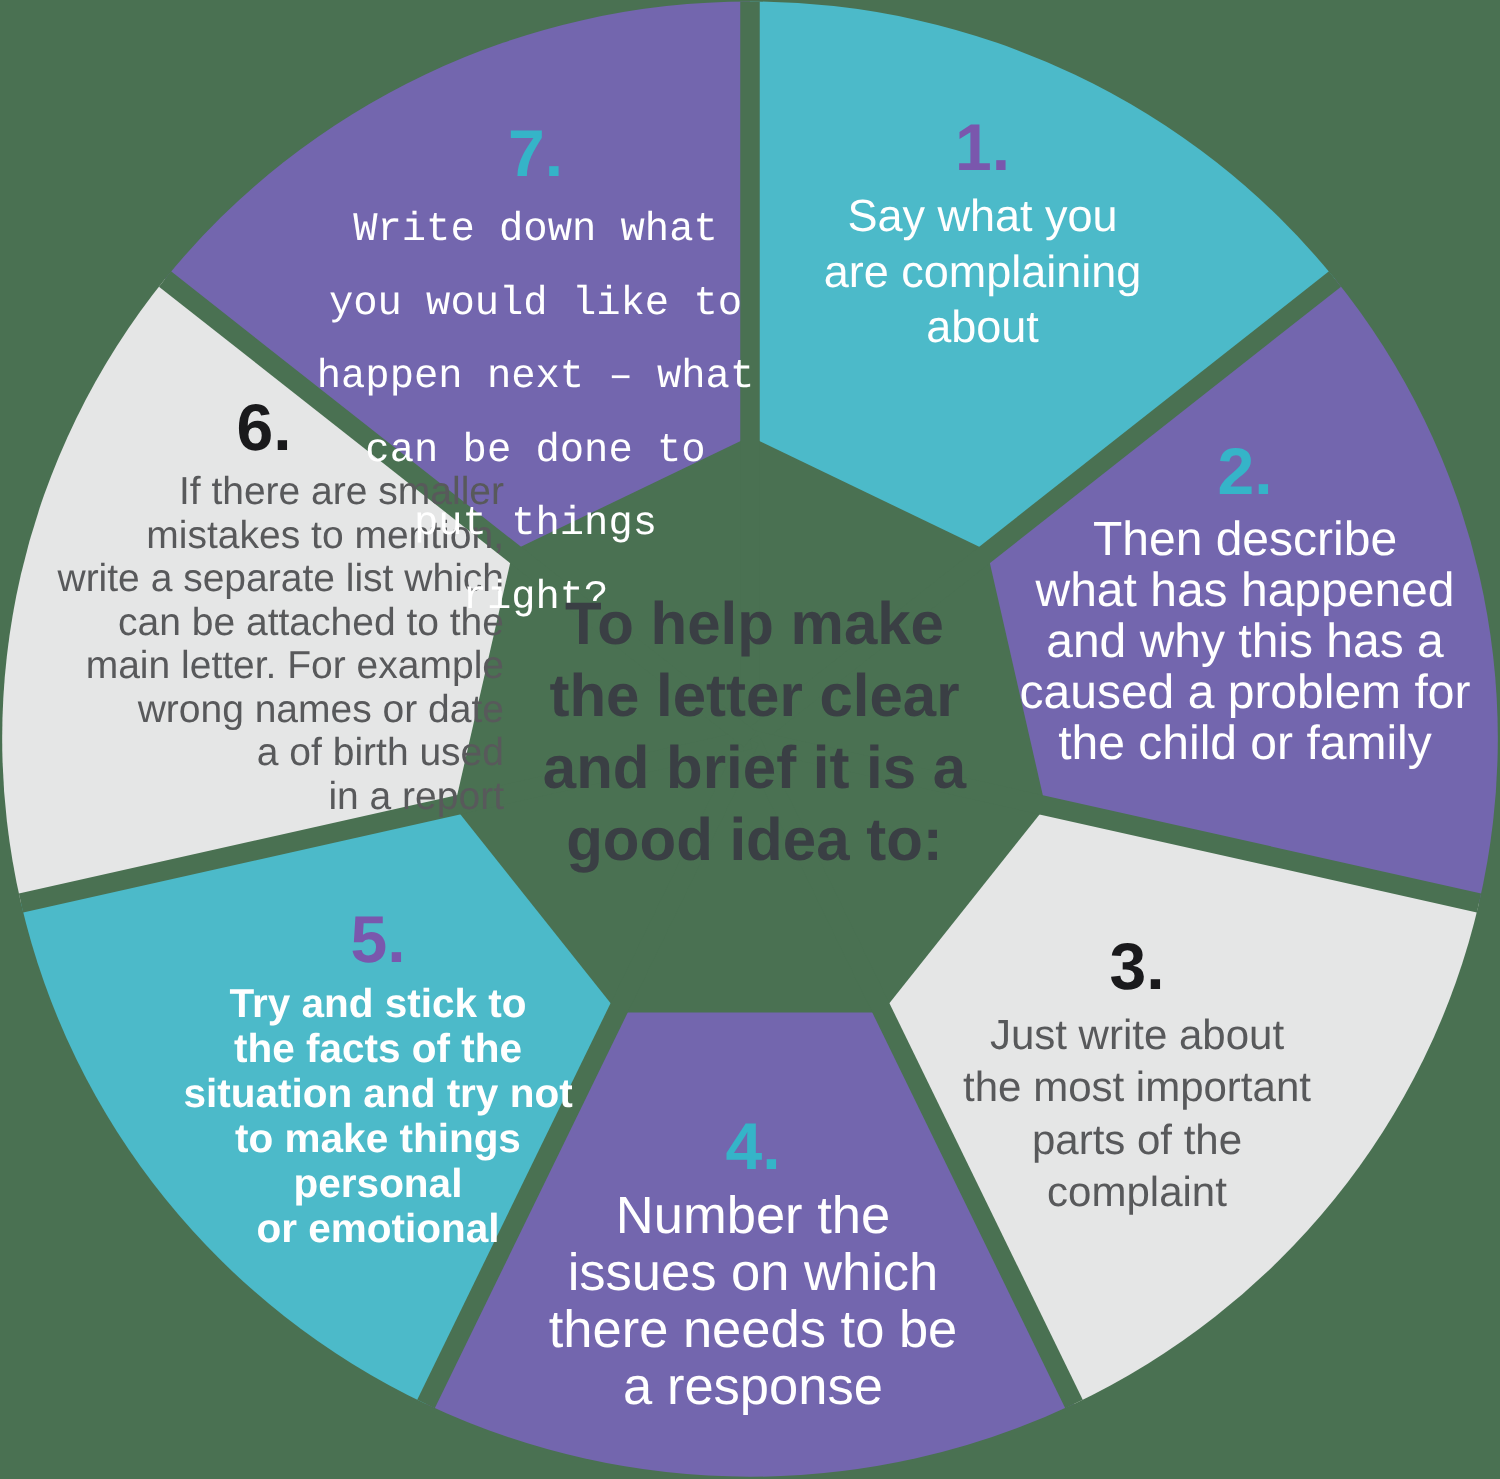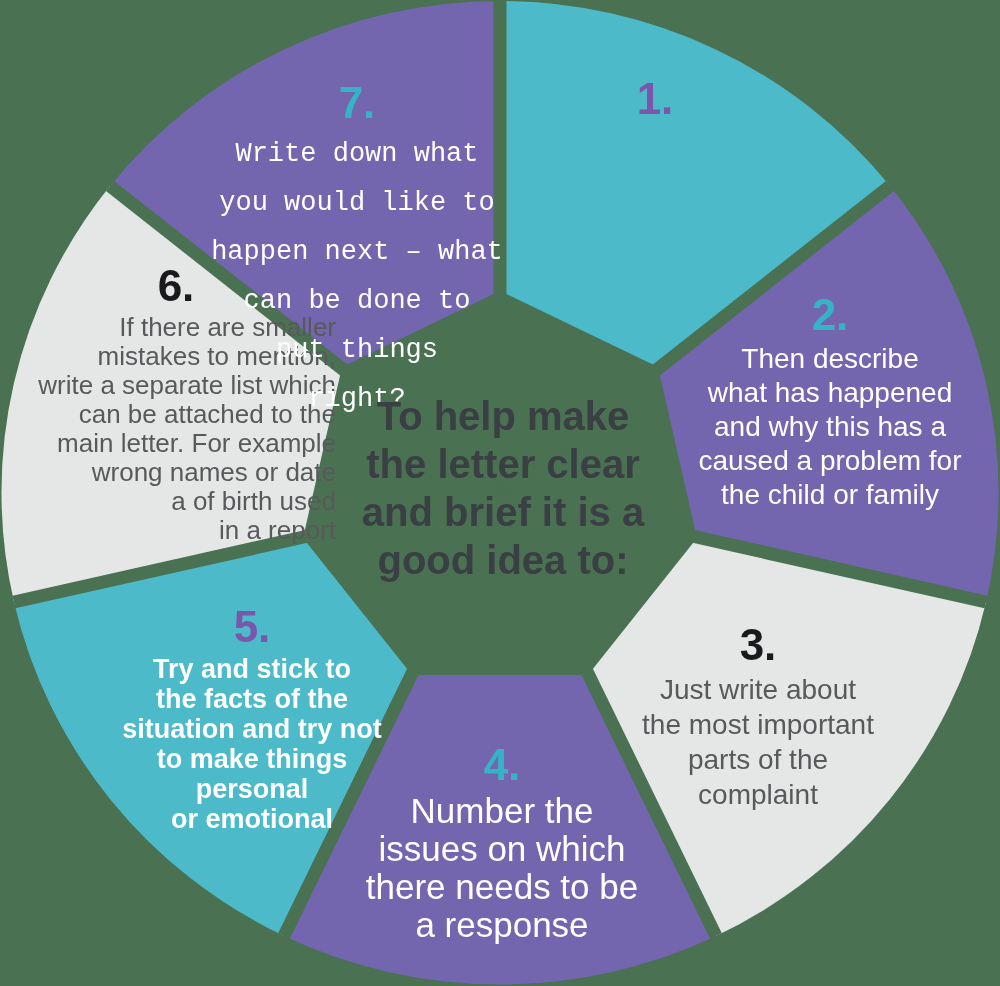--- a/index.html
+++ b/index.html
@@ -21,21 +21,21 @@
   .seg-body{margin:0;}
   .num-purple{color:var(--numPurple);}
   .num-teal{color:var(--numTeal);}
   .num-dark{color:var(--numDark);}
   .txt-white{color:var(--textWhite);}
   .txt-gray{color:var(--textGray);}
 
   #seg1{left:495px;top:76px;width:320px;}
   #seg1 .seg-body{font-size:30px;line-height:37px;}
   #seg2{left:668px;top:292px;width:324px;}
-  #seg2 .seg-body{font-size:28px;line-height:34px;}
+  #seg2 .seg-body{font-size:32px;line-height:34px;}
   #seg3{left:598px;top:622px;width:320px;}
   #seg3 .seg-body{font-size:28px;line-height:35px;}
   #seg4{left:342px;top:742px;width:320px;}
   #seg4 .seg-body{font-size:35px;line-height:38px;}
   #seg5{left:95px;top:604px;width:314px;}
   #seg5 .seg-body{font-size:27px;line-height:30px;font-weight:bold;}
   #seg6{left:16px;top:263px;width:320px;}
   #seg6 .seg-body{font-size:26px;line-height:29px;text-align:right;}
   #seg7{left:197px;top:80px;width:320px;}
   #seg7 .seg-body{font-size:27px;line-height:49px;font-family:Liberation Mono, monospace;}
@@ -62,20 +62,21 @@
       <line class="divider" x1="500" y1="493" x2="986" y2="602"></line>
       <line class="divider" x1="500" y1="493" x2="716" y2="936"></line>
       <line class="divider" x1="500" y1="493" x2="284" y2="936"></line>
       <line class="divider" x1="500" y1="493" x2="14" y2="602"></line>
       <line class="divider" x1="500" y1="493" x2="110" y2="186"></line>
     </g>
   </svg>
 
   <div class="seg-label" id="seg1">
     <div class="seg-num num-purple">1.</div>
+    <div class="seg-body txt-white">Say what you<br>are complaining<br>about</div>
   </div>
 
   <div class="seg-label" id="seg2">
     <div class="seg-num num-teal">2.</div>
     <div class="seg-body txt-white">Then describe<br>what has happened<br>and why this has a<br>caused a problem for<br>the child or family</div>
   </div>
 
   <div class="seg-label" id="seg3">
     <div class="seg-num num-dark">3.</div>
     <div class="seg-body txt-gray">Just write about<br>the most important<br>parts of the<br>complaint</div>

